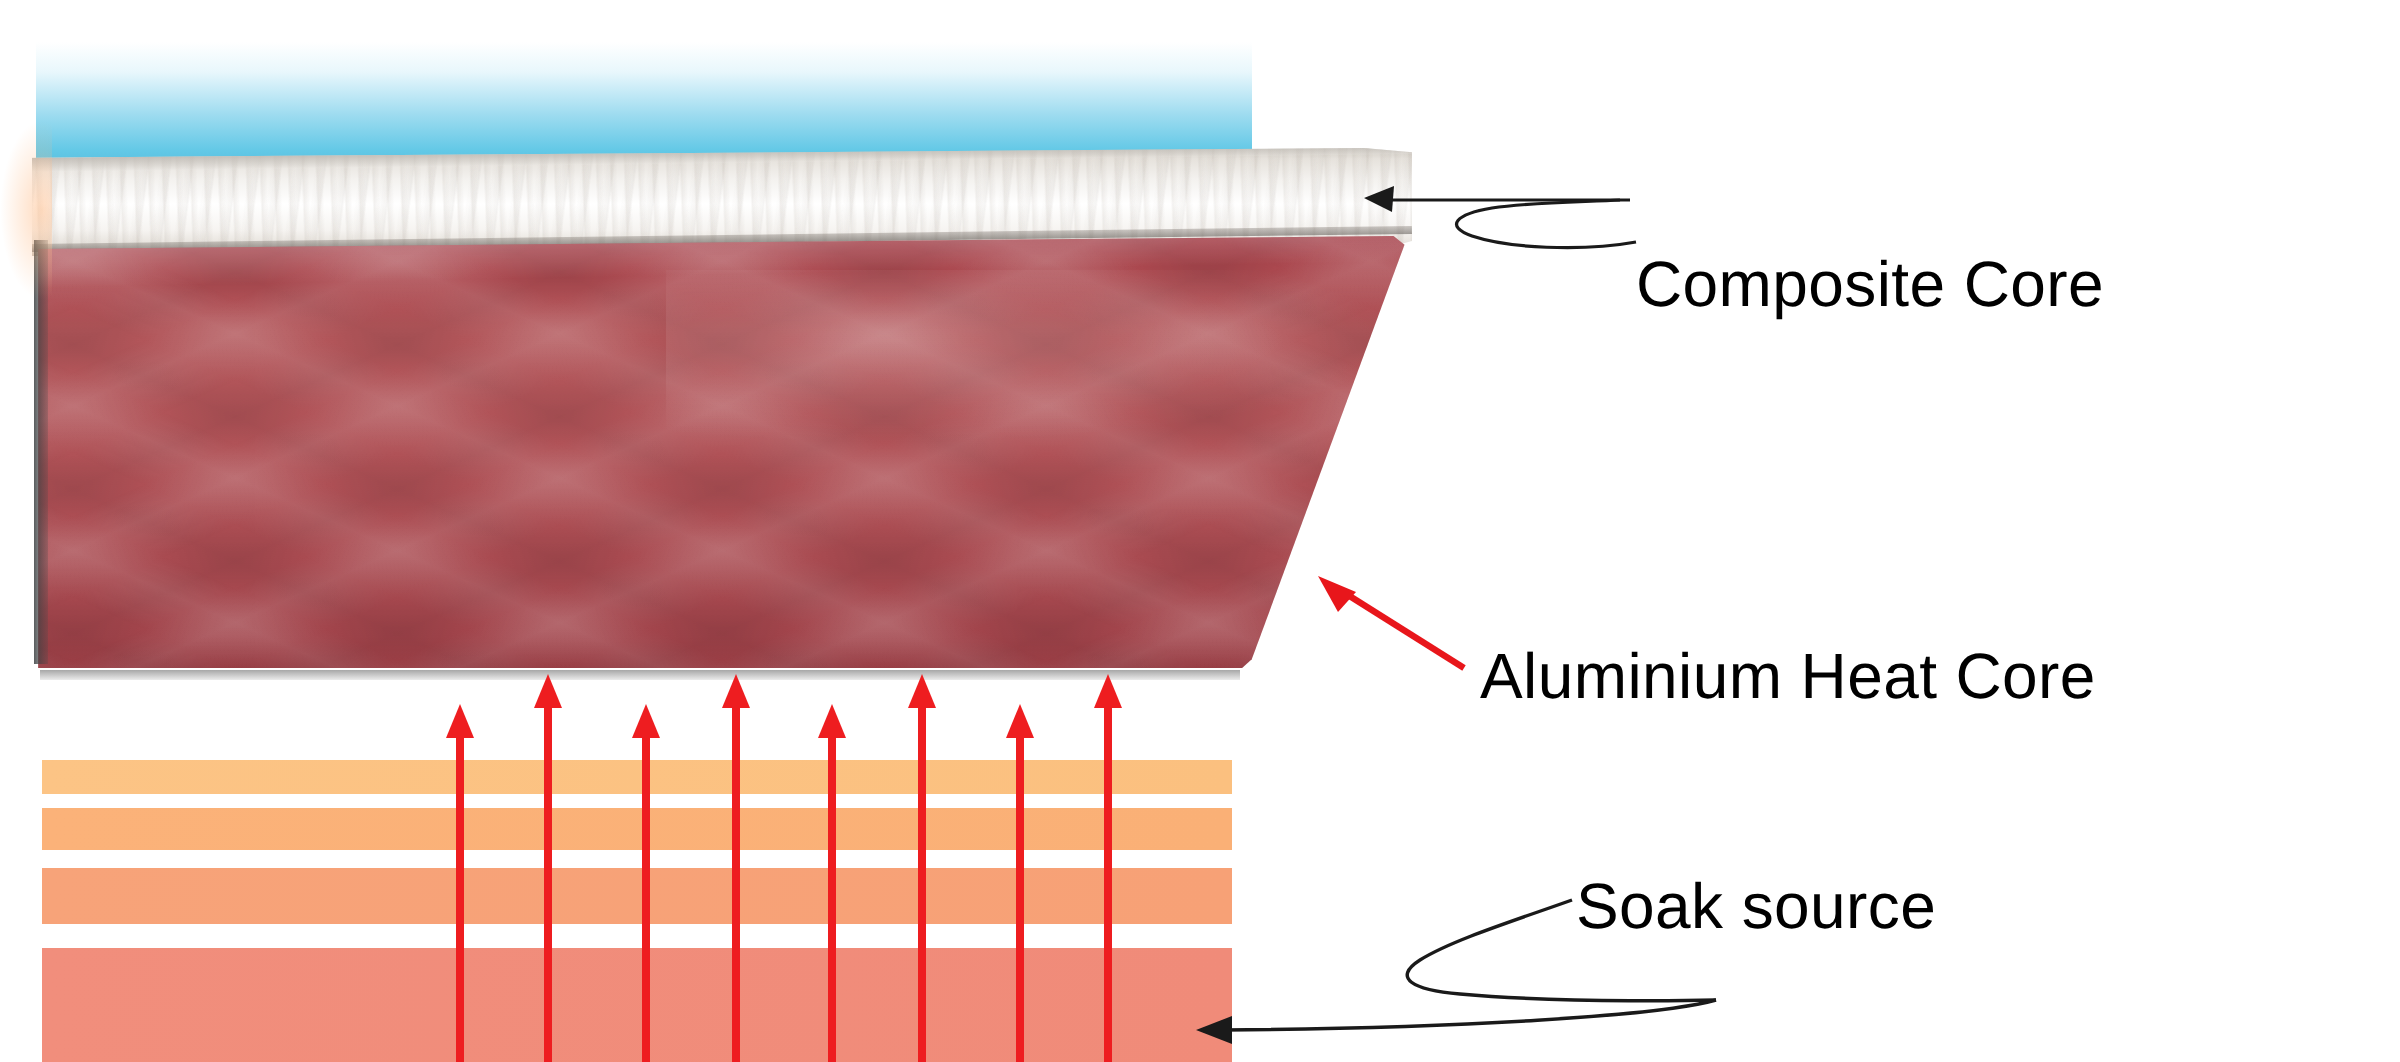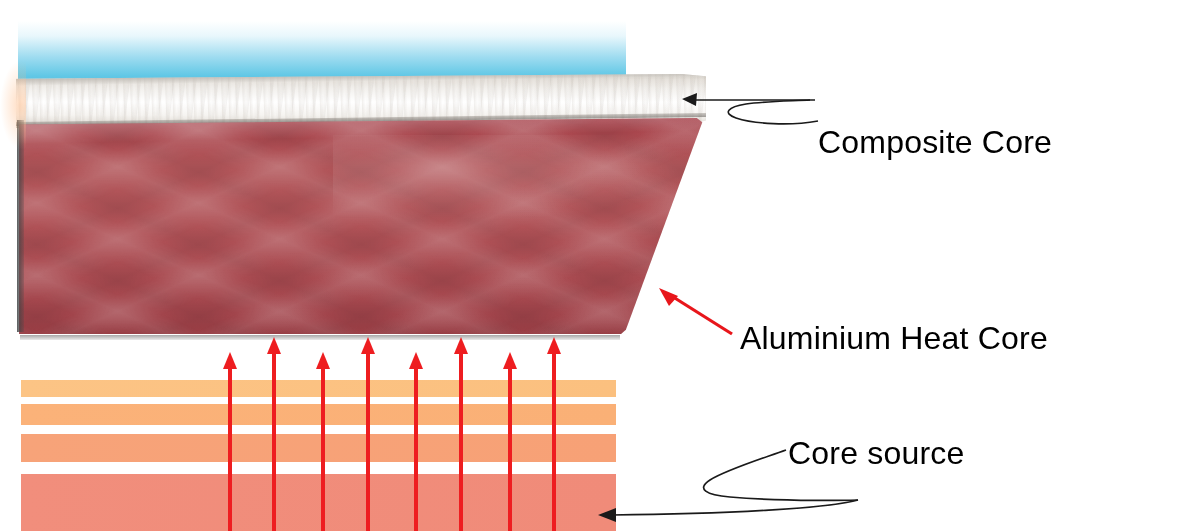--- a/index.html
+++ b/index.html
@@ -276,15 +276,15 @@
     <line x1="82" y1="52" x2="20" y2="13" stroke="#e8161b" stroke-width="3.2"></line>
     <polygon points="9,6 28,14 19,24" fill="#e8161b"></polygon>
   </svg>
   <div class="label" style="left:740px; top:320px;">Aluminium Heat Core</div>
 
   <svg class="leader" style="left:590px; top:440px;" width="250" height="90" viewBox="0 0 250 90">
     <path d="M 196,10 C 168,20 136,30 120,40 C 106,49 116,55 140,57 C 196,62 268,60 268,60" fill="none" stroke="#1a1a1a" stroke-width="1.7"></path>
     <path d="M 268,60 C 240,68 140,74 22,75" fill="none" stroke="#1a1a1a" stroke-width="1.7"></path>
     <polygon points="8,75 26,68 26,82" fill="#1a1a1a"></polygon>
   </svg>
-  <div class="label" style="left:788px; top:435px;">Core source</div>
+  <div class="label" style="left:788px; top:435px;">Soak source</div>
 
 </div>
 
 </body></html>

